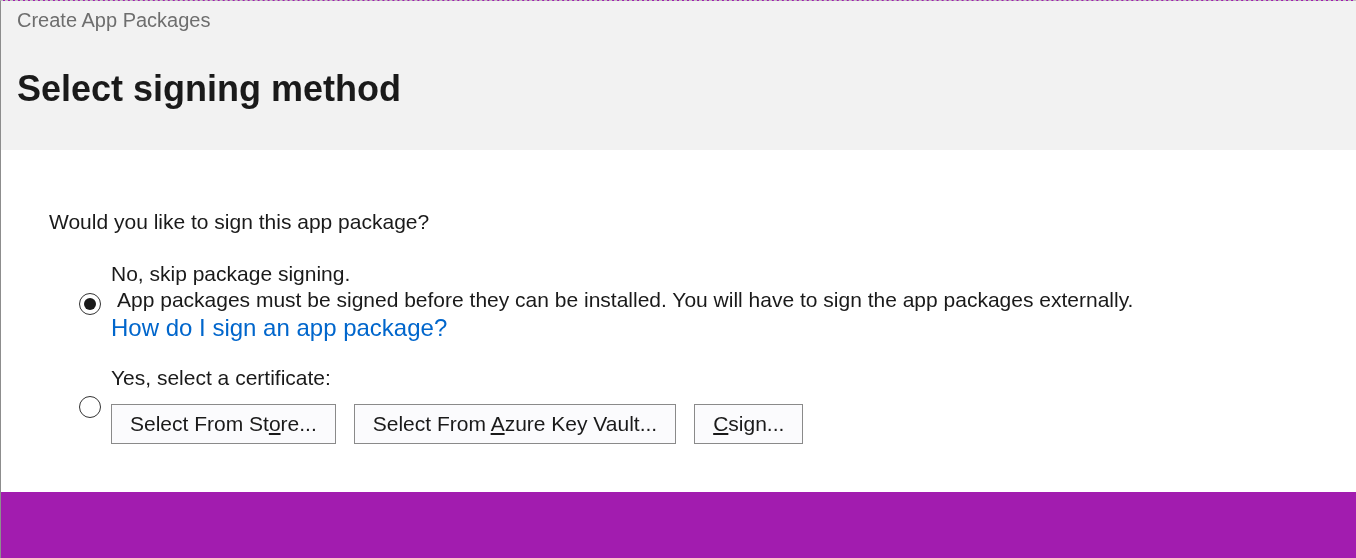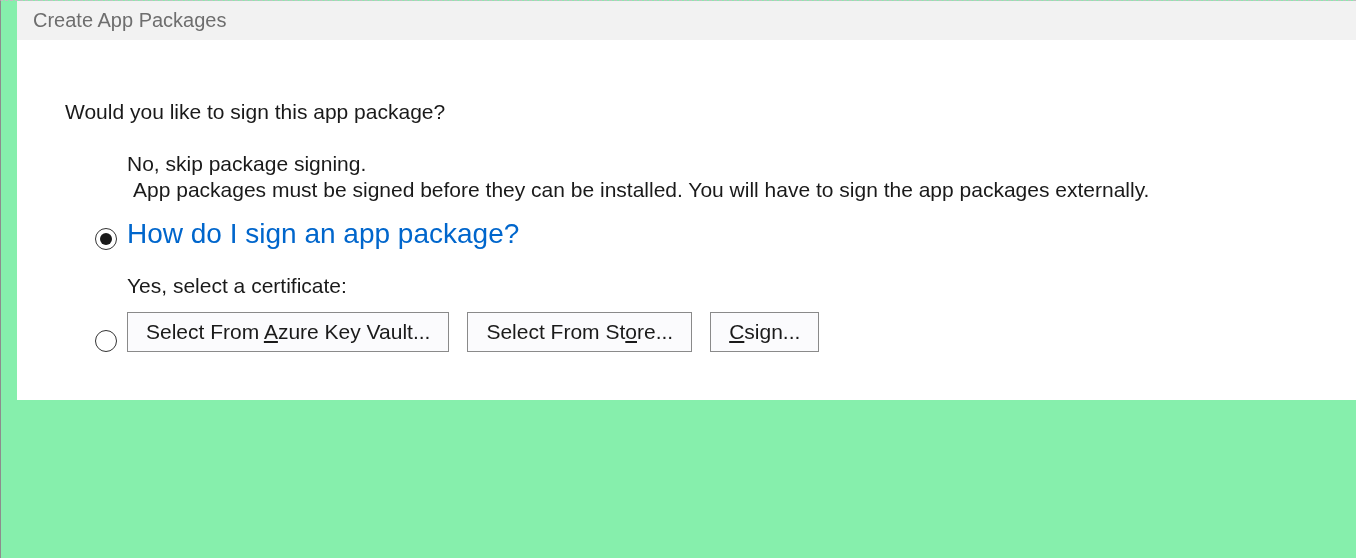--- a/index.html
+++ b/index.html
@@ -12,22 +12,21 @@
       background: #ffffff;
       color: #1a1a1a;
       width: 1356px;
       height: 558px;
       overflow: hidden;
     }
     .window {
       border-left: 1px solid #8d8d8d;
       border-top: 1px dashed #c0c0c0;
       height: 100%;
-      background: #86efac;
-      padding-left: 16px;
+      background: #a21caf;
     }
     .titlebar {
       padding: 8px 16px 8px 16px;
       font-size: 20px;
       color: #6e6e6e;
       background: #f2f2f2;
       font-weight: 400;
     }
     .header-band {
       background: #f2f2f2;
@@ -46,21 +45,21 @@
       font-size: 21px;
       color: #1a1a1a;
       margin-bottom: 28px;
       margin-top: 24px;
     }
     .radio-group {
       padding-left: 30px;
     }
     .radio-option {
       display: flex;
-      align-items: flex-end;
+      align-items: center;
       margin-bottom: 24px;
     }
     .radio-circle {
       flex: 0 0 auto;
       width: 22px;
       height: 22px;
       border: 1px solid #333;
       border-radius: 50%;
       margin-right: 10px;
       margin-top: 4px;
@@ -86,26 +85,26 @@
       font-size: 21px;
       color: #1a1a1a;
     }
     .radio-desc {
       font-size: 21px;
       color: #1a1a1a;
       margin-top: 2px;
       margin-left: 6px;
     }
     .radio-link {
-      font-size: 28px;
+      font-size: 24px;
       color: #0066cc;
       text-decoration: none;
       cursor: pointer;
       display: inline-block;
-      margin-top: 16px;
+      margin-top: 2px;
     }
     .button-row {
       margin-top: 14px;
       display: flex;
       gap: 18px;
     }
     .btn {
       font-family: inherit;
       font-size: 21px;
       color: #1a1a1a;
@@ -117,41 +116,44 @@
     }
     .btn .mnemonic {
       text-decoration: underline;
     }
   </style>
 </head>
 <body>
 
 <div class="window">
   <div class="titlebar">Create App Packages</div>
+  <div class="header-band">
+    <h1>Select signing method</h1>
+  </div>
   <div class="content">
     <div class="question">Would you like to sign this app package?</div>
 
     <div class="radio-group">
 
       <div class="radio-option">
         <span class="radio-circle selected"></span>
         <div class="radio-body">
           <div class="radio-label">No, skip package signing.</div>
           <div class="radio-desc">App packages must be signed before they can be installed. You will have to sign the app packages externally.</div>
           <a class="radio-link">How do I sign an app package?</a>
         </div>
       </div>
 
       <div class="radio-option">
         <span class="radio-circle"></span>
         <div class="radio-body">
           <div class="radio-label">Yes, select a certificate:</div>
           <div class="button-row">
+            <button class="btn"><span>Select From St</span><span class="mnemonic">o</span><span>re...</span></button>
             <button class="btn"><span>Select From </span><span class="mnemonic">A</span><span>zure Key Vault...</span></button>
-            <button class="btn"><span>Select From St</span><span class="mnemonic">o</span><span>re...</span></button>
             <button class="btn"><span></span><span class="mnemonic">C</span><span>sign...</span></button>
           </div>
         </div>
       </div>
 
     </div>
   </div>
 </div>
 
 </body></html>

